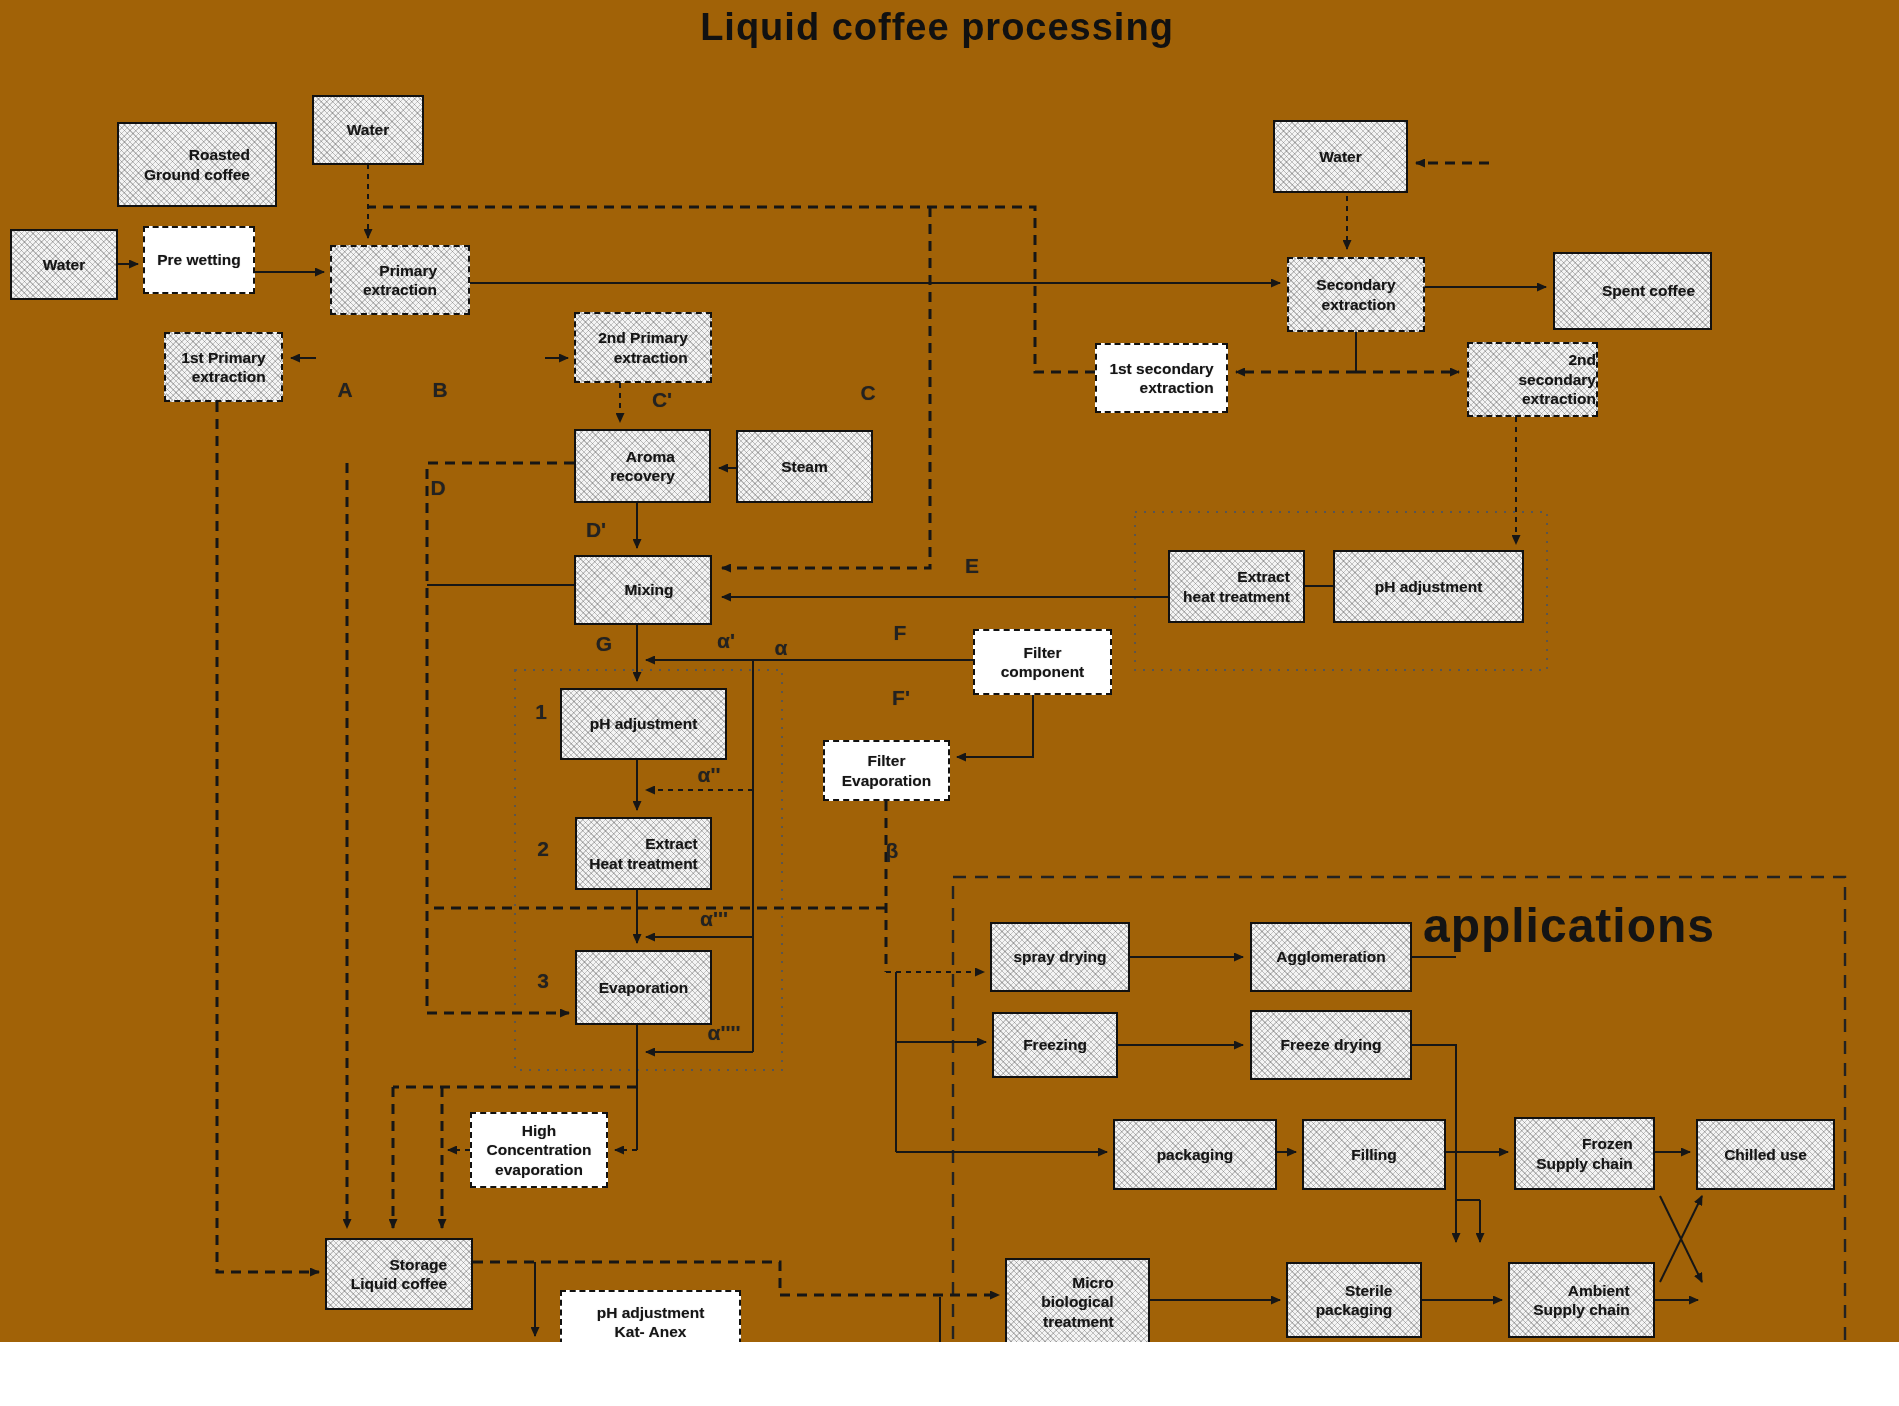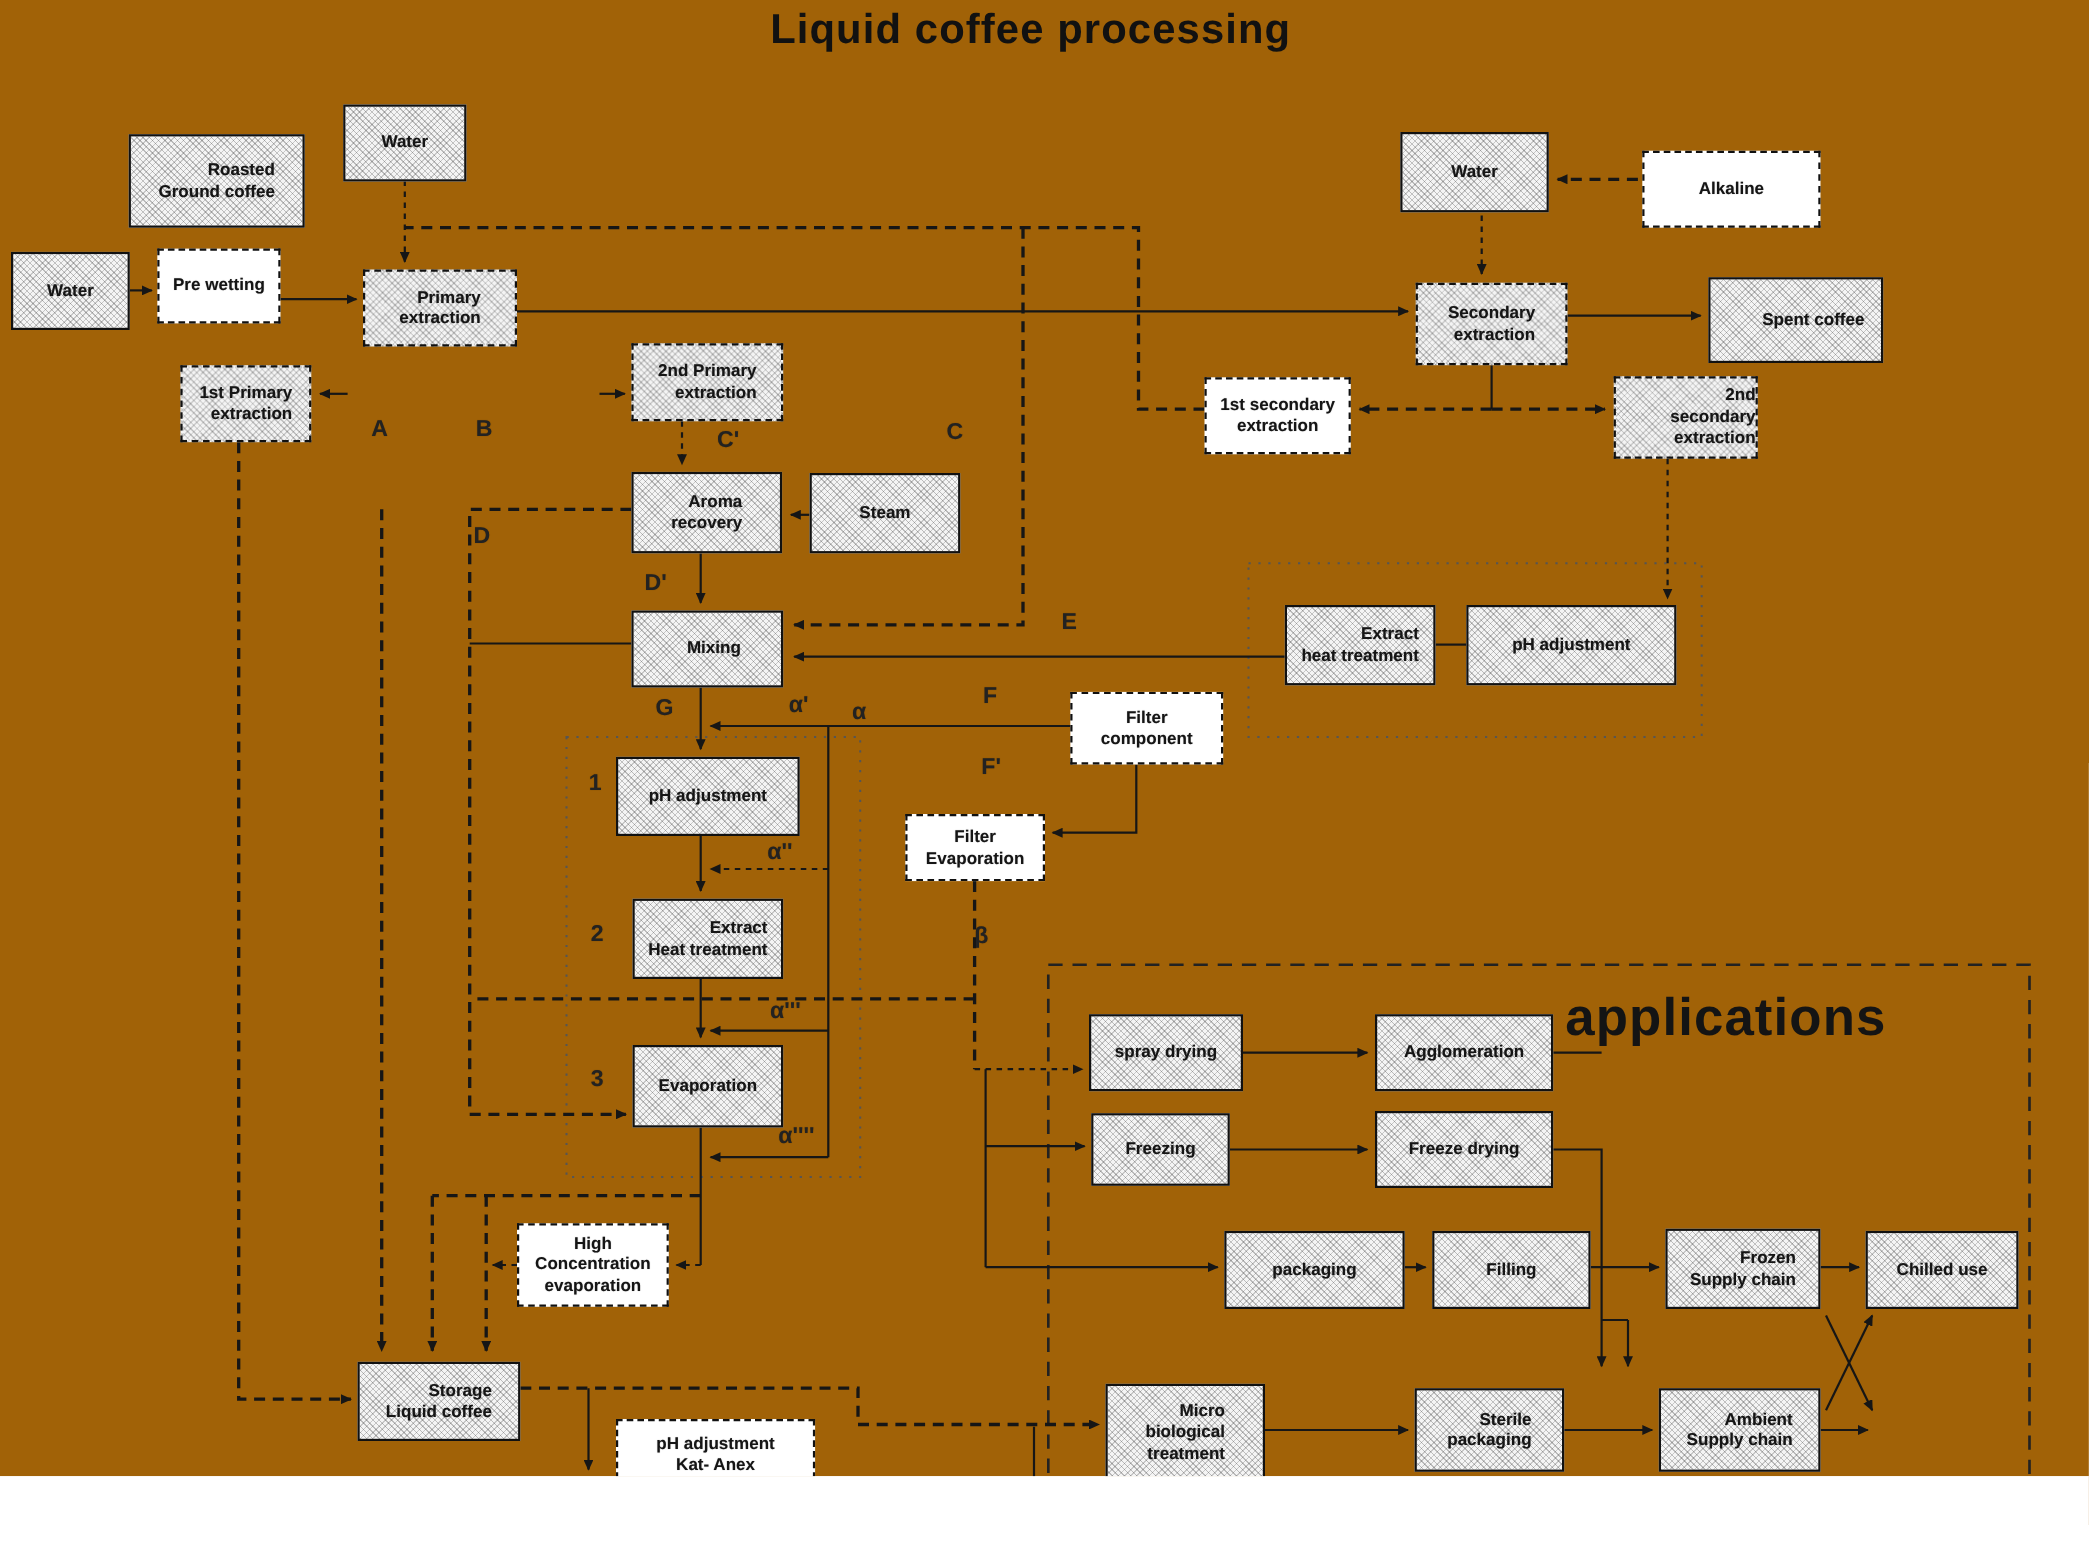--- a/index.html
+++ b/index.html
@@ -175,31 +175,28 @@
     </div>
     <div class="node plain b-dashed" style="left: 560px; top: 1290px; width: 181px; height: 103px;">
       <span class="nl">pH adjustment
 Kat- Anex
 columns
 Processing</span>
     </div>
     <div class="node hatch b-solid" style="left: 1273px; top: 120px; width: 135px; height: 73px;">
       <span class="nl">Water</span>
     </div>
-    <div class="node plain b-dashed" style="left: 1493px; top: 137px; width: 162px; height: 70px;">
-      <span class="nl">Alkaline</span>
-    </div>
     <div class="node hatch b-dashed" style="left: 1287px; top: 257px; width: 138px; height: 75px;">
       <span class="nl">Secondary
 extraction</span>
     </div>
     <div class="node hatch b-solid" style="left: 1553px; top: 252px; width: 159px; height: 78px; padding-left: 32px;">
       <span class="nl">Spent coffee</span>
     </div>
-    <div class="node plain b-dashed" style="left: 1095px; top: 343px; width: 133px; height: 70px;">
+    <div class="node plain b-dashed" style="left: 1095px; top: 343px; width: 133px; height: 70px; text-align: right;">
       <span class="nl">1st secondary
 extraction</span>
     </div>
     <div class="node hatch b-dashed" style="left: 1467px; top: 342px; width: 131px; height: 75px; padding-left: 21px;">
       <span class="nl">2nd secondary
 extraction</span>
     </div>
     <div class="node hatch b-solid" style="left: 1168px; top: 550px; width: 137px; height: 73px;">
       <span class="nl">Extract
 heat treatment</span>

